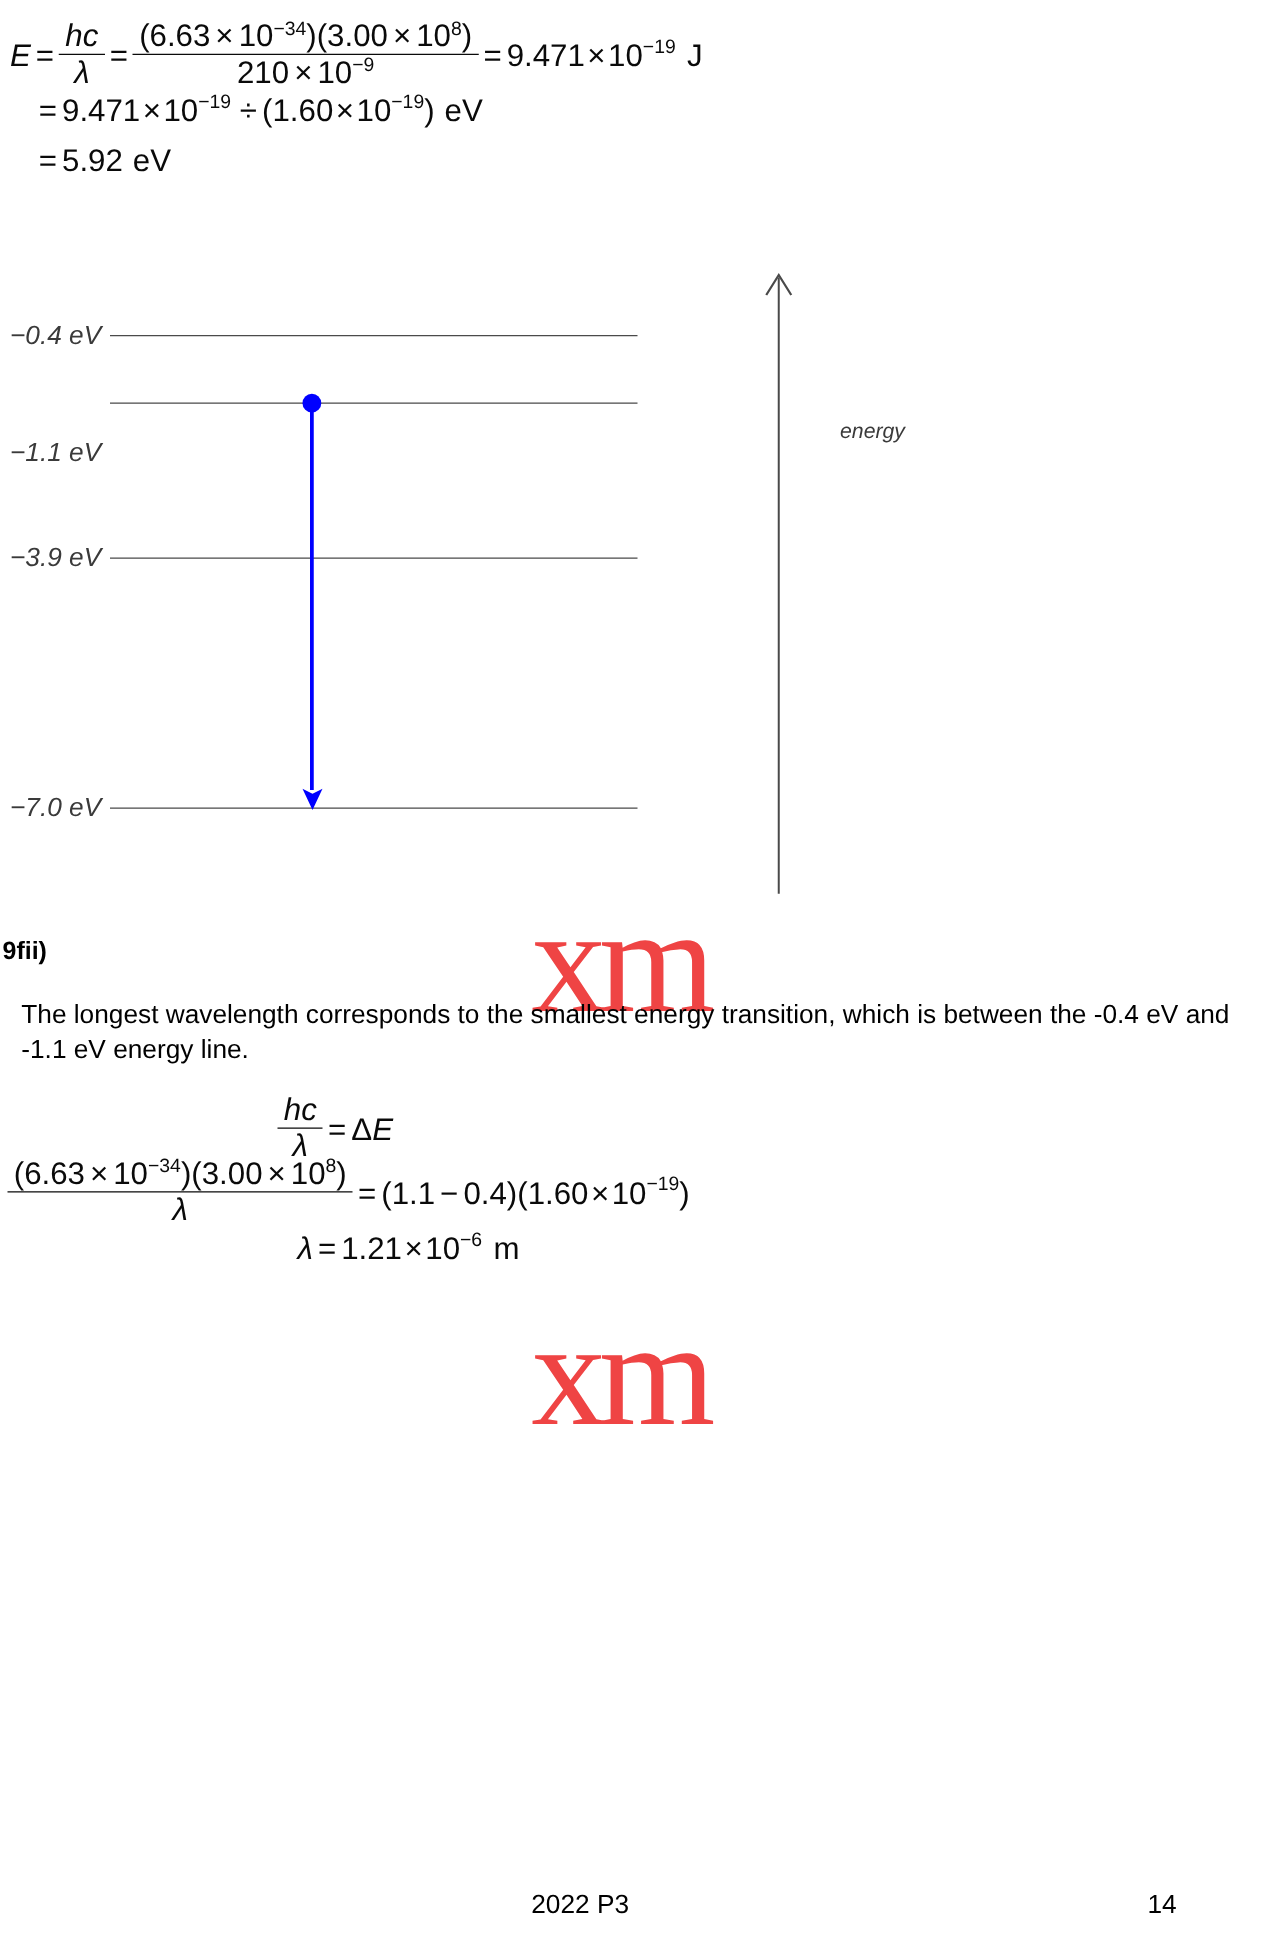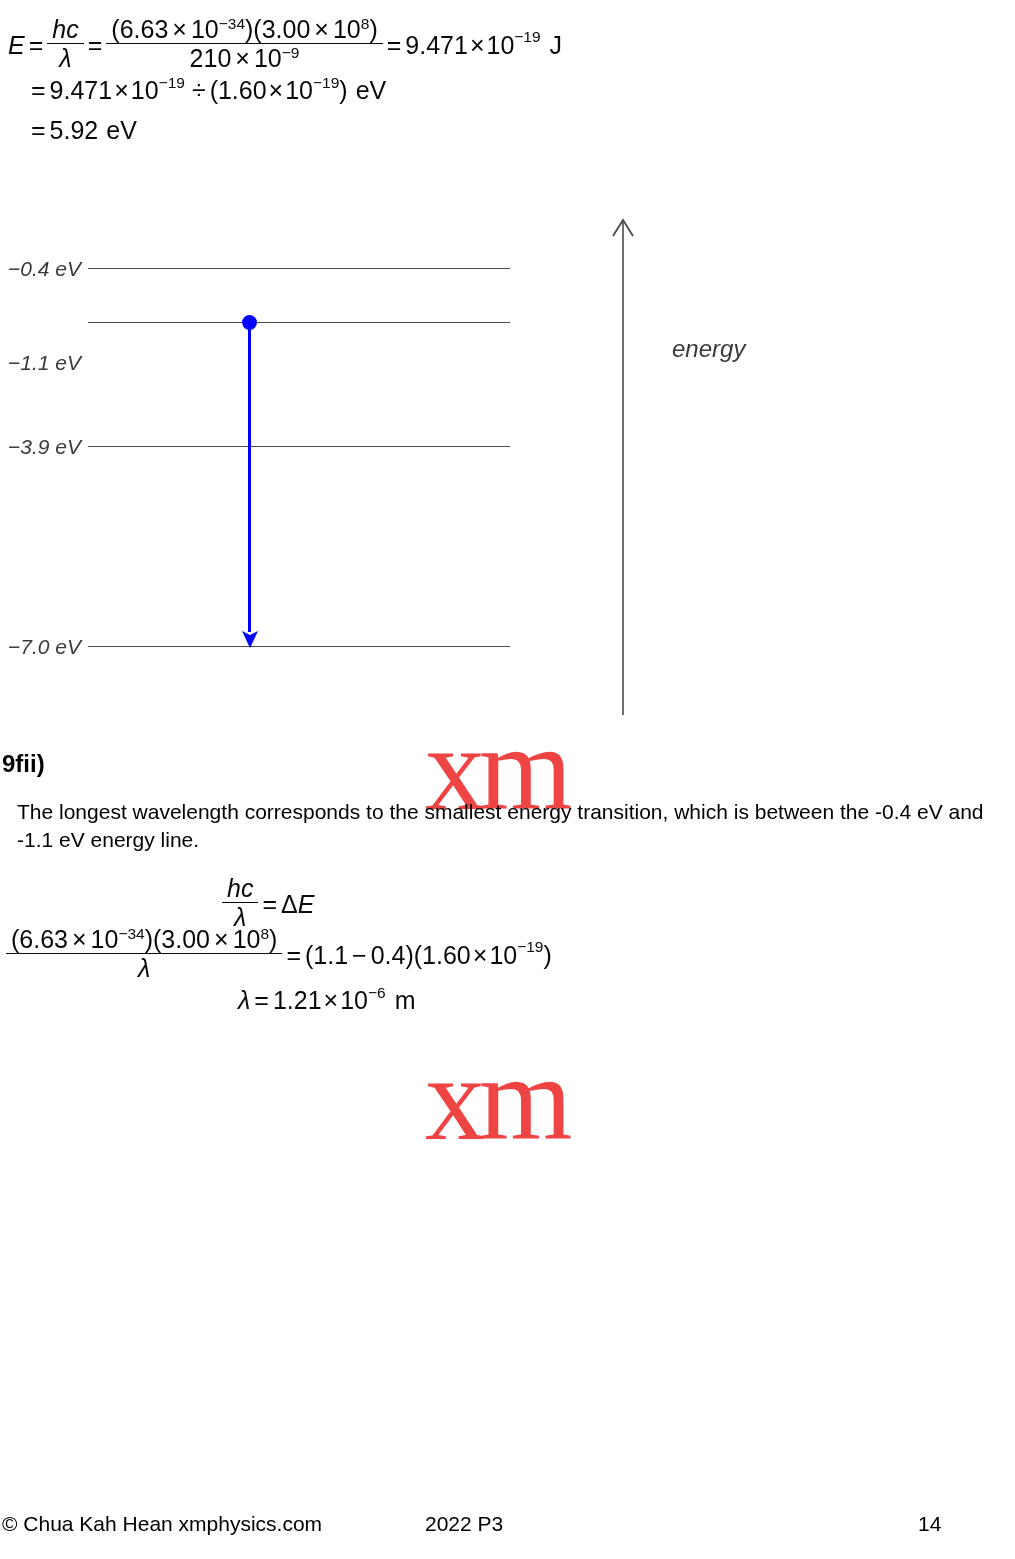--- a/index.html
+++ b/index.html
@@ -86,29 +86,29 @@
   }
   .trans-dot {
     position: absolute;
     width: 15px;
     height: 15px;
     border-radius: 50%;
     background: #0000ff;
   }
   .axis-label {
     position: absolute;
-    font-size: 24px;
+    font-size: 17px;
     color: #3a3a3a;
     white-space: nowrap;
   }
 
   
   .heading {
     position: absolute;
-    font-size: 24px;
+    font-size: 20px;
     font-weight: bold;
     color: #000;
     white-space: nowrap;
   }
   .paragraph {
     position: absolute;
     font-size: 21px;
     color: #000;
     line-height: 1.33;
     margin-left: 15px;
@@ -189,17 +189,16 @@
   </div>
 
   <div class="math" style="left:6px; top:928px;">
     <span class="frac"><span class="num"><span>(6.63</span><span class="op">×</span><span>10</span><span class="sup">−34</span><span>)(3.00</span><span class="op">×</span><span>10</span><span class="sup">8</span><span>)</span></span><span class="den mi">λ</span></span><span class="row op">=</span><span class="row">(1.1</span><span class="row op">−</span><span class="row">0.4)(1.60</span><span class="row tight">×</span><span class="row">10</span><span class="sup">−19</span><span class="row">)</span>
   </div>
 
   <div class="math" style="left:238px; top:986px;">
     <span class="row mi">λ</span><span class="row op">=</span><span class="row">1.21</span><span class="row tight">×</span><span class="row">10</span><span class="sup">−6</span><span class="row" style="padding-left:9px;">m</span>
   </div>
 
-  <div class="footer-item" style="left:2px; top:1512px;">© Chua Kah Hean xmphysics.com</div>
   <div class="footer-item" style="left:425px; top:1512px;">2022 P3</div>
   <div class="footer-item" style="left:918px; top:1512px;">14</div>
 
 </div>
 
 </body></html>

